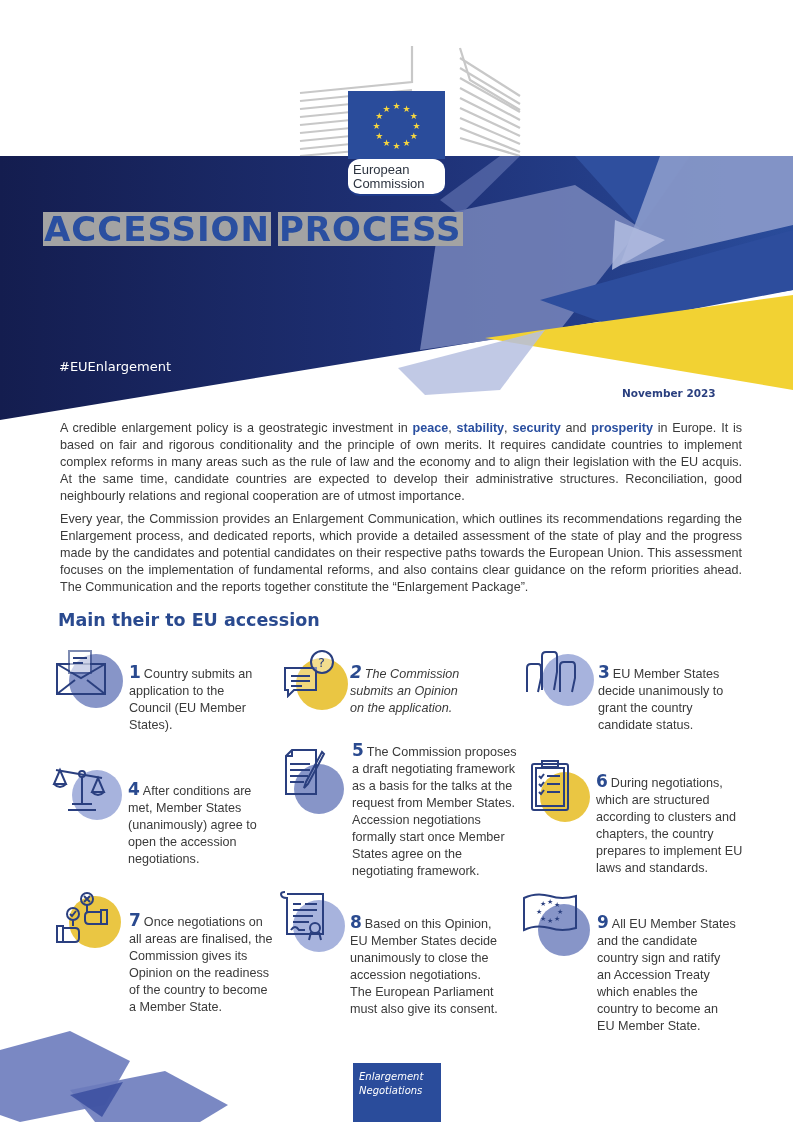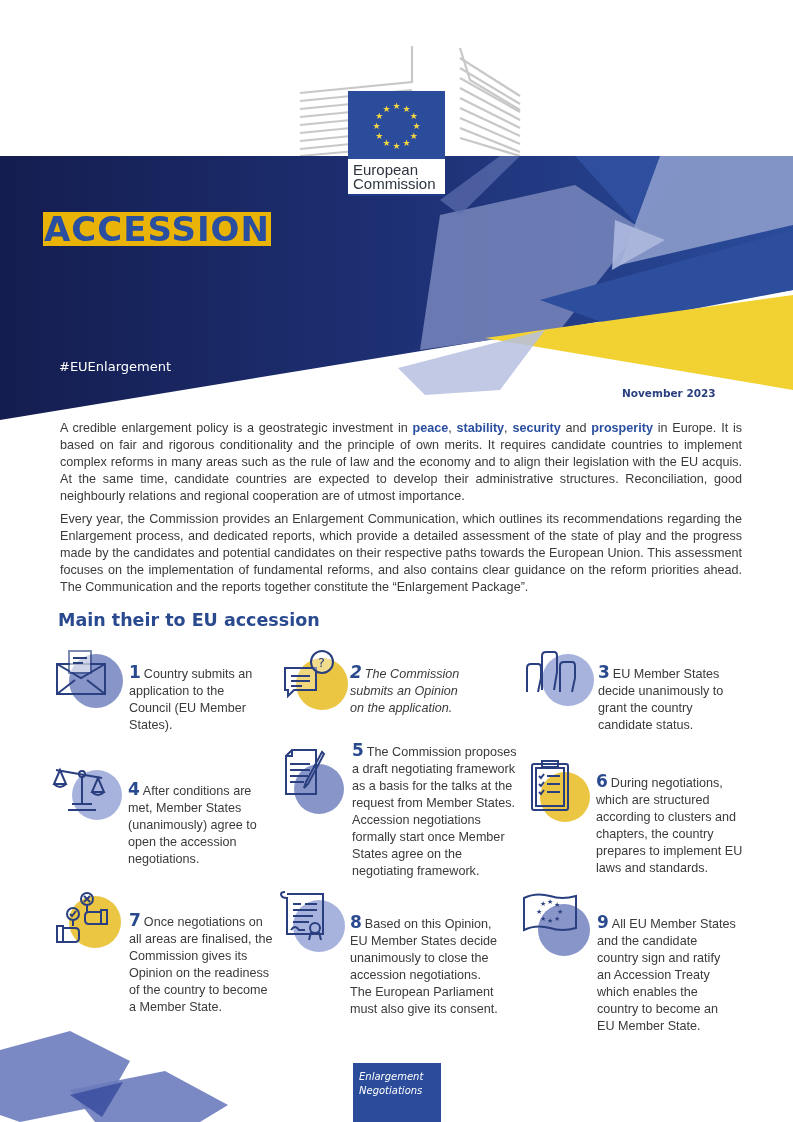--- a/index.html
+++ b/index.html
@@ -6,27 +6,27 @@
   html, body { width:793px; height:1122px; overflow:hidden; background:#fff; }
   body { position:relative; font-family:"DejaVu Sans", sans-serif; color:#333; }
 
   
   .hero-svg { position:absolute; left:0; top:0; width:793px; height:420px; }
 
   .logo { position:absolute; left:348px; top:91px; width:97px; height:107px; }
   .logo-flag { width:97px; height:68px; background:#2a4c9b; position:relative; }
   .logo-flag svg { position:absolute; left:0; top:0; }
   .logo-text { background:#fff; height:37px; padding:4px 5px 0 5px; font-family:"Liberation Sans", sans-serif;
-               font-size:15px; line-height:14px; color:#2d3440; border-bottom:2px solid #1e3a8a; }
+               font-size:13px; line-height:14px; color:#2d3440; border-bottom:2px solid #1e3a8a;border-radius:12px; }
 
   .title-block { position:absolute; left:43px; top:207px; }
   .title-line1 { font-family:"DejaVu Sans", sans-serif; font-weight:bold; font-size:34px; color:#f5d53f;
                  letter-spacing:1px; line-height:38px; }
   .title-line2 { margin-top:5px; display:flex; gap:7px; }
-  .title-line2 span { background:#eab308; color:#2a4fa0; font-weight:bold; font-size:34px; line-height:34px;
+  .title-line2 span { background:#a3a3a3; color:#2a4fa0; font-weight:bold; font-size:34px; line-height:34px;
                       padding:0 1px; letter-spacing:1px; }
   .subtitle { margin-top:12px; font-weight:bold; font-size:26px; color:#fff; line-height:32px; }
   .hashtag { position:absolute; left:59px; top:359px; font-size:13px; color:#fff; }
   .date { position:absolute; left:622px; top:387px; font-weight:bold; font-size:10.5px; color:#2a3f7f; }
 
   
   .intro { position:absolute; left:60px; top:420px; width:682px; font-family:"Liberation Sans", sans-serif;
            font-size:12.6px; line-height:17px; color:#3a3a3a; text-align:justify; }
   .intro p { margin-bottom:6px; }
   .intro .hl { color:#2a4fa0; font-weight:bold; }
@@ -116,20 +116,21 @@
   </div>
   <div class="logo-text">
     <div>European</div>
     <div>Commission</div>
   </div>
 </div>
 
 <div class="title-block">
   <div class="title-line2">
     <span>ACCESSION</span>
+    <span>PROCESS</span>
   </div>
 </div>
 <div class="hashtag">#EUEnlargement</div>
 <div class="date">November 2023</div>
 
 <div class="intro">
   <p><span>A credible enlargement policy is a geostrategic investment in </span><span class="hl">peace</span><span>, </span><span class="hl">stability</span><span>, </span><span class="hl">security</span><span> and </span><span class="hl">prosperity</span><span> in Europe. It is based on fair and rigorous conditionality and the principle of own merits. It requires candidate countries to implement complex reforms in many areas such as the rule of law and the economy and to align their legislation with the EU acquis. At the same time, candidate countries are expected to develop their administrative structures. Reconciliation, good neighbourly relations and regional cooperation are of utmost importance.</span></p>
   <p>Every year, the Commission provides an Enlargement Communication, which outlines its recommendations regarding the Enlargement process, and dedicated reports, which provide a detailed assessment of the state of play and the progress made by the candidates and potential candidates on their respective paths towards the European Union. This assessment focuses on the implementation of fundamental reforms, and also contains clear guidance on the reform priorities ahead. The Communication and the reports together constitute the “Enlargement Package”.</p>
 </div>
 

